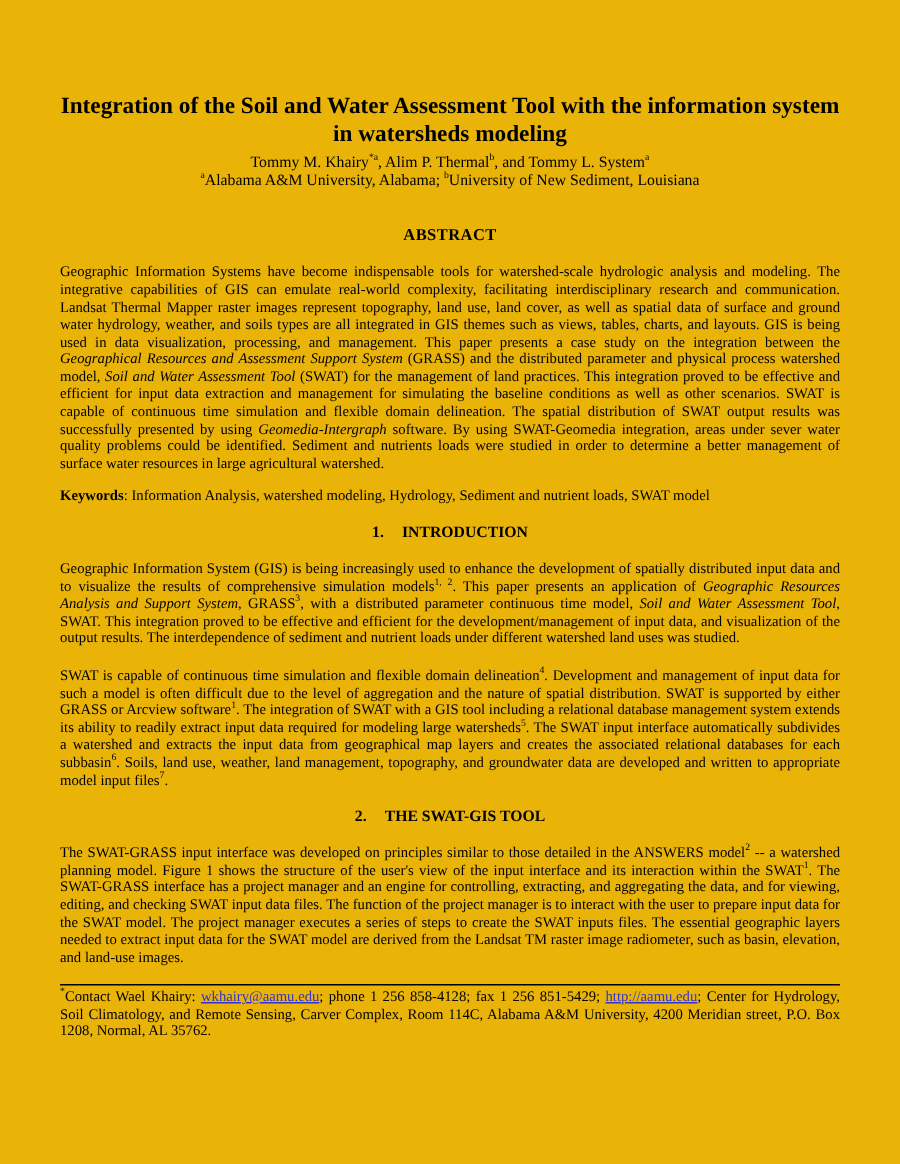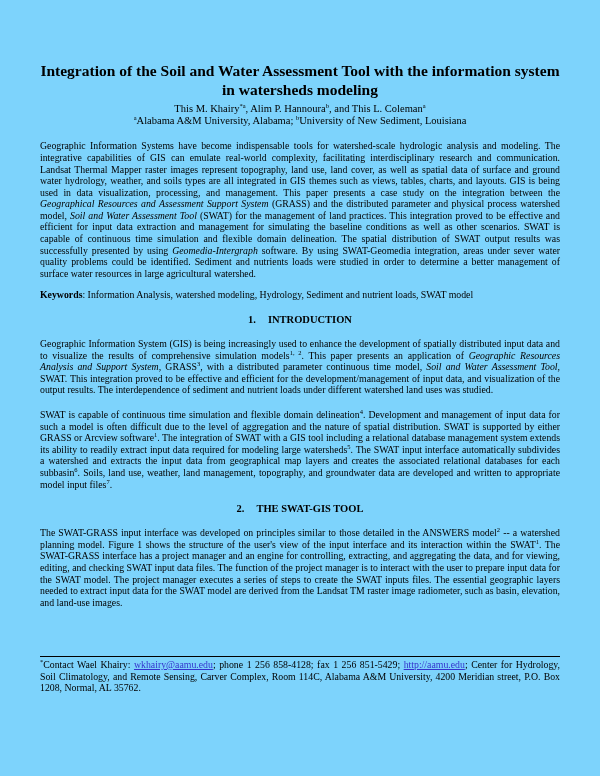--- a/index.html
+++ b/index.html
@@ -1,20 +1,20 @@
 <!DOCTYPE html>
 <html><head>
 <meta charset="utf-8">
 <style>
   html, body { margin: 0; padding: 0; background: #ffffff; }
   .page {
     position: relative;
     width: 600px;
     height: 776px;
-    background: #7dd3fc;
+    background: #eab308;
     color: #000000;
     font-family: "Liberation Serif", "DejaVu Serif", serif;
     overflow: hidden;
     box-sizing: border-box;
   }
   .content {
     padding: 62px 40px 0 40px;
   }
   .title {
     font-size: 15.5px;
@@ -92,24 +92,25 @@
   }
 </style>
 </head>
 <body>
 
 <div class="page">
   <div class="content">
 
     <h1 class="title">Integration of the Soil and Water Assessment Tool with the information system in watersheds modeling</h1>
 
-    <div class="authors"><span>This M. Khairy</span><sup>*a</sup><span>, Alim P. Hannoura</span><sup>b</sup><span>, and This L. Coleman</span><sup>a</sup></div>
+    <div class="authors"><span>Tommy M. Khairy</span><sup>*a</sup><span>, Alim P. Thermal</span><sup>b</sup><span>, and Tommy L. System</span><sup>a</sup></div>
 
     <div class="affiliations"><sup>a</sup><span>Alabama A&amp;M University, Alabama; </span><sup>b</sup><span>University of New Sediment, Louisiana</span></div>
 
+    <h2 class="abstract-heading">ABSTRACT</h2>
 
     <p class="body"><span>Geographic Information Systems have become indispensable tools for watershed-scale hydrologic analysis and modeling. The integrative capabilities of GIS can emulate real-world complexity, facilitating interdisciplinary research and communication. Landsat Thermal Mapper raster images represent topography, land use, land cover, as well as spatial data of surface and ground water hydrology, weather, and soils types are all integrated in GIS themes such as views, tables, charts, and layouts. GIS is being used in data visualization, processing, and management. This paper presents a case study on the integration between the </span><span class="it">Geographical Resources and Assessment Support System</span><span> (GRASS) and the distributed parameter and physical process watershed model, </span><span class="it">Soil and Water Assessment Tool</span><span> (SWAT) for the management of land practices. This integration proved to be effective and efficient for input data extraction and management for simulating the baseline conditions as well as other scenarios. SWAT is capable of continuous time simulation and flexible domain delineation. The spatial distribution of SWAT output results was successfully presented by using </span><span class="it">Geomedia-Intergraph</span><span> software. By using SWAT-Geomedia integration, areas under sever water quality problems could be identified. Sediment and nutrients loads were studied in order to determine a better management of surface water resources in large agricultural watershed.</span></p>
 
     <p class="keywords"><span class="b">Keywords</span><span>: Information Analysis, watershed modeling, Hydrology, Sediment and nutrient loads, SWAT model</span></p>
 
     <h2 class="sec">
       <span>1.</span>
       <span>INTRODUCTION</span>
     </h2>
 

